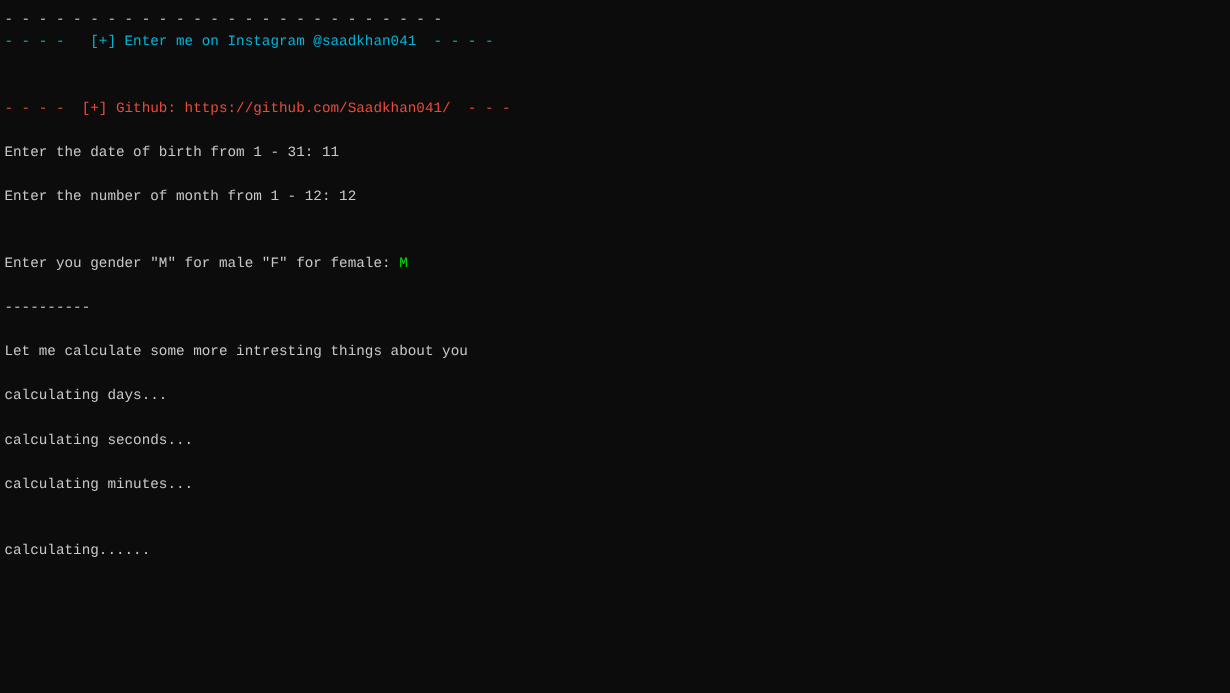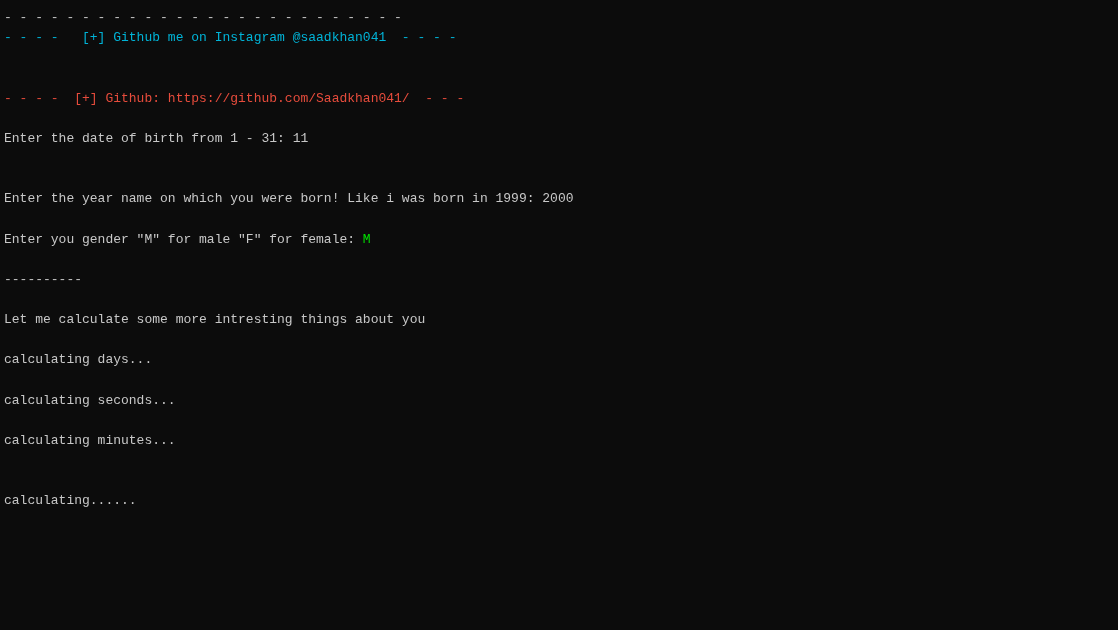--- a/index.html
+++ b/index.html
@@ -31,29 +31,29 @@
     .red { color: #e74c3c; }
     .cyan { color: #00b4d8; }
     .white { color: #c8c8c8; }
     .green-m { color: #00e000; }
   </style>
 </head>
 <body>
 
 <div class="terminal">
   <div class="line white">- - - - - - - - - - - - - - - - - - - - - - - - - -</div>
-  <div class="line cyan">- - - -   [+] Github me on Instagram @saadkhan041  - - - -</div>
+  <div class="line cyan">- - - -   [+] Enter me on Instagram @saadkhan041  - - - -</div>
   <div class="line">&nbsp;</div>
   <div class="line">&nbsp;</div>
   <div class="line red">- - - -  [+] Github: https://github.com/Saadkhan041/  - - -</div>
   <div class="line">&nbsp;</div>
   <div class="line white">Enter the date of birth from 1 - 31: 11</div>
   <div class="line">&nbsp;</div>
+  <div class="line white">Enter the number of month from 1 - 12: 12</div>
   <div class="line">&nbsp;</div>
-  <div class="line white">Enter the year name on which you were born! Like i was born in 1999: 2000</div>
   <div class="line">&nbsp;</div>
   <div class="line white">Enter you gender "M" for male "F" for female: <span class="green-m">M</span></div>
   <div class="line">&nbsp;</div>
   <div class="line white">----------</div>
   <div class="line">&nbsp;</div>
   <div class="line white">Let me calculate some more intresting things about you</div>
   <div class="line">&nbsp;</div>
   <div class="line white">calculating days...</div>
   <div class="line">&nbsp;</div>
   <div class="line white">calculating seconds...</div>

